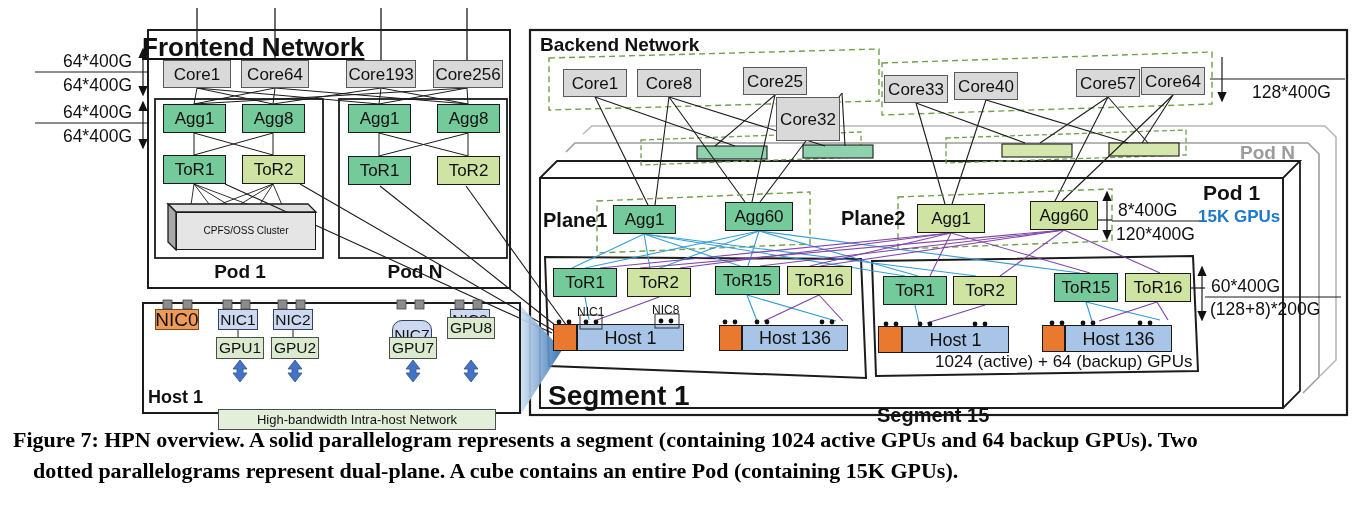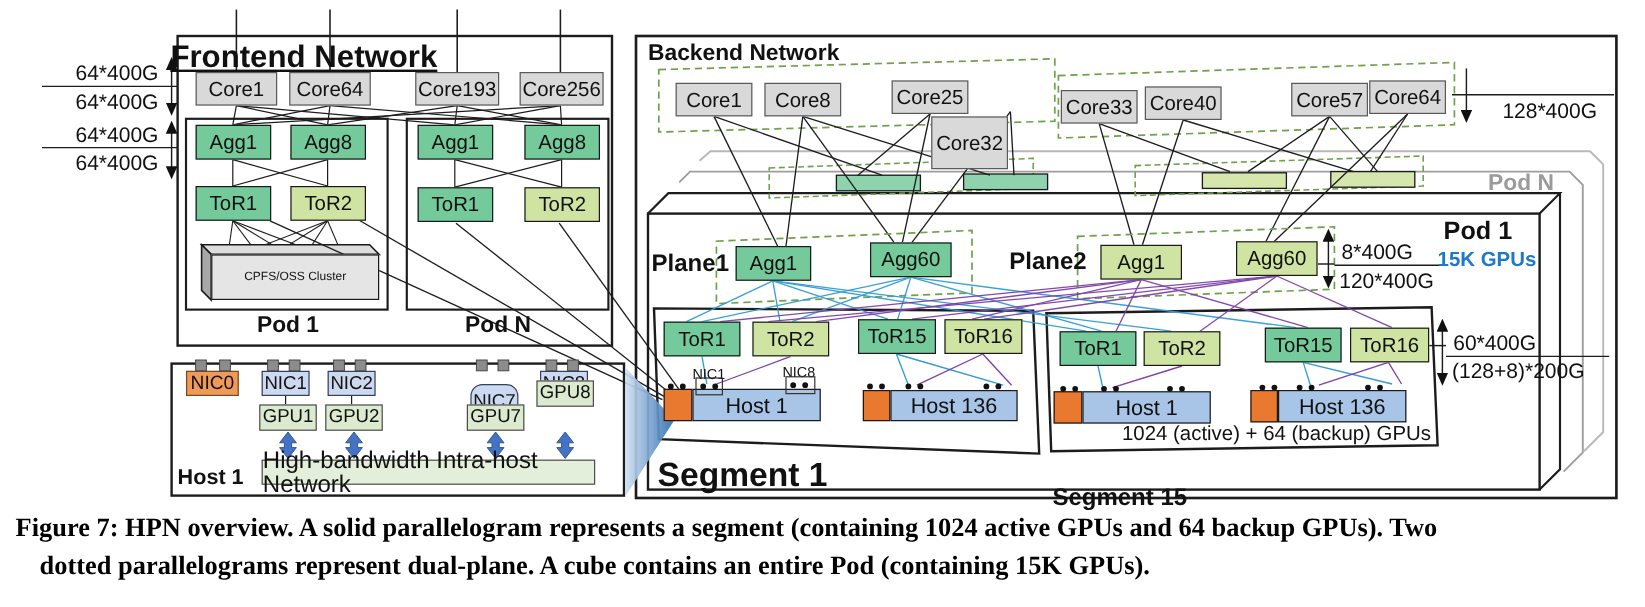--- a/index.html
+++ b/index.html
@@ -6,23 +6,23 @@
   #stage{position:relative;width:1371px;height:506px;background:#fff;overflow:hidden;
          font-family:"Liberation Sans",sans-serif;color:#111;}
   svg.layer{position:absolute;left:0;top:0;width:1371px;height:506px;}
   #svg-back{z-index:1;}
   .node{position:absolute;z-index:2;display:flex;align-items:center;justify-content:center;
         box-sizing:border-box;border:1.5px solid #1a1a1a;font-size:17px;line-height:1;}
   .core{background:#d9d9d9;border-color:#5a5a5a;}
   .green{background:#74ca9b;}
   .lgreen{background:#cfe3a2;}
   .nicblue{background:#cdd9f0;border-color:#33415e;font-size:15.5px;}
-  .nicorange{background:#f09a5a;border-color:#7a4a1f;font-size:16px;}
+  .nicorange{background:#f09a5a;border-color:#7a4a1f;font-size:19px;}
   .gpu{background:#dcead0;border-color:#4d4d4d;font-size:15.5px;}
-  .busbar{background:#e4efdb;border-color:#4d4d4d;font-size:20px;}
+  .busbar{background:#e4efdb;border-color:#4d4d4d;font-size:13px;margin-top:26px;}
   .horange{background:#e8792f;border-color:#1a1a1a;}
   .hblue{background:#a8c4e6;border-color:#1a1a1a;font-size:18px;}
   .cpfs{background:#e5e5e5;border-color:#1a1a1a;font-size:10px;z-index:2;}
   .lbl{position:absolute;z-index:2;line-height:1.15;white-space:nowrap;}
   .b{font-weight:700;}
   .sb{font-weight:600;}
   #svg-front{z-index:3;pointer-events:none;}
   .caption{position:absolute;z-index:2;font-family:"Liberation Serif",serif;font-weight:700;
            font-size:22px;color:#000;white-space:nowrap;}
   .watermark{position:absolute;z-index:4;font-weight:700;font-size:36px;color:#bdbdbd;

